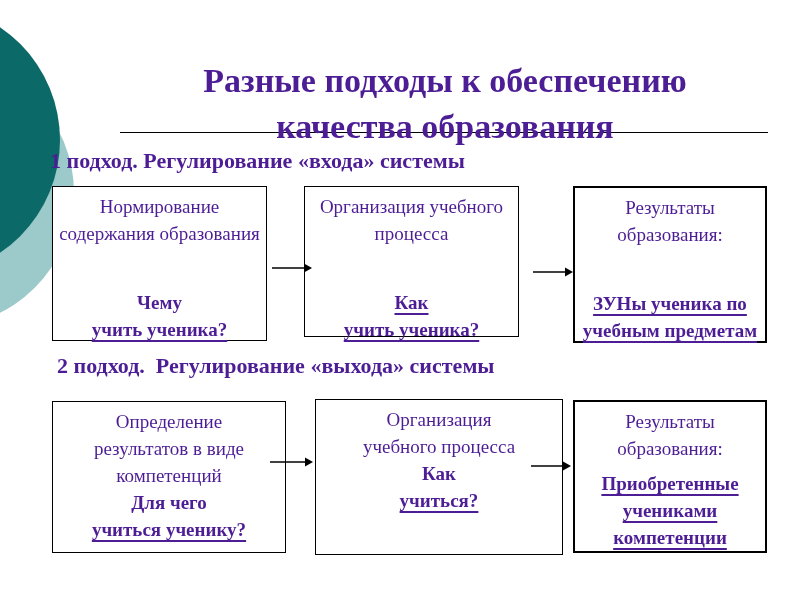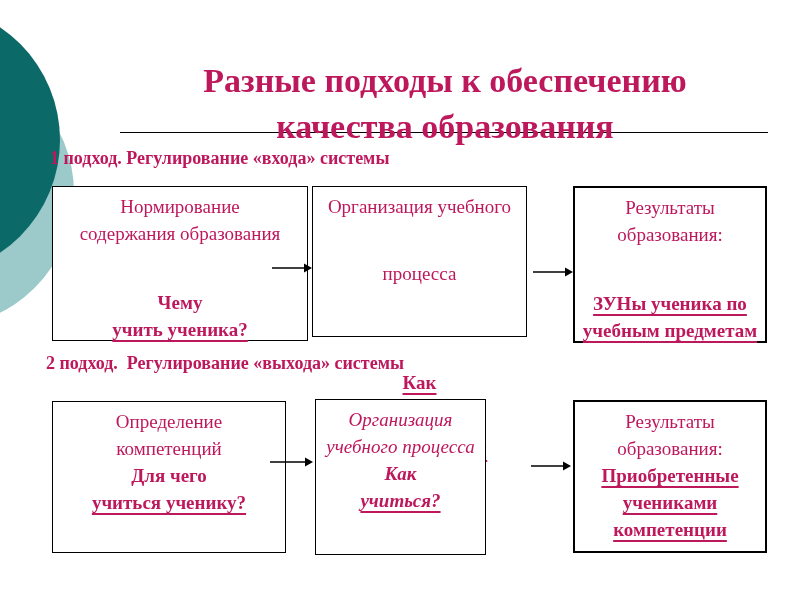--- a/index.html
+++ b/index.html
@@ -1,55 +1,55 @@
 <!DOCTYPE html>
 <html><head>
 <meta charset="utf-8">
 <style>
   html,body { margin:0; padding:0; background:#fff; }
   .slide {
     position:relative; width:800px; height:600px; background:#ffffff;
-    overflow:hidden; font-family:"Liberation Serif", serif; color:#be185d;
+    overflow:hidden; font-family:"Liberation Serif", serif; color:#4c1d95;
   }
   .circle { position:absolute; border-radius:50%; }
   .circle-light { left:-194px; top:59px;  width:268px; height:268px; background:#9cc9c9; z-index:1; }
   .circle-dark  { left:-212px; top:4px;   width:272px; height:272px; background:#0b6968; z-index:2; }
 
   .title-rule { position:absolute; left:120px; top:132px; width:648px; height:1px; background:#000; z-index:3; }
   .slide-title {
     position:absolute; left:100px; top:58px; width:690px; margin:0; z-index:4;
     font-size:34px; font-weight:bold; line-height:46px; text-align:center;
   }
   .approach-label {
-    position:absolute; z-index:4; font-size:18px; font-weight:bold; white-space:pre-wrap;
+    position:absolute; z-index:4; font-size:22px; font-weight:bold; white-space:pre-wrap;
   }
   .approach1-label { left:50px; top:148px; }
-  .approach2-label { left:46px; top:353px; }
+  .approach2-label { left:57px; top:353px; }
 
   .flow-box {
     position:absolute; z-index:4; background:#fff; border:1px solid #000;
     display:flex; flex-direction:column; align-items:center;
     padding-top:6px; box-sizing:border-box; text-align:center;
     font-size:19px; line-height:27px;
   }
   .flow-box.thick { border-width:2px;text-align:right; }
-  .box1 { left:52px;  top:186px; width:256px; height:155px; }
-  .box2 { left:312px; top:186px; width:215px; height:151px;gap:40px; }
+  .box1 { left:52px;  top:186px; width:215px; height:155px; }
+  .box2 { left:304px; top:186px; width:215px; height:151px; }
   .box3 { left:573px; top:186px; width:194px; height:157px; }
   .box4 { left:52px;  top:401px; width:234px; height:152px; }
-  .box5 { left:315px; top:399px; width:171px; height:156px;font-style:italic; }
+  .box5 { left:315px; top:399px; width:248px; height:156px; }
   .box6 { left:573px; top:400px; width:194px; height:153px; }
 
   .bold-line { font-weight:bold; }
   .underline-line {
     font-weight:bold; text-decoration:underline;
     text-decoration-thickness:2px; text-underline-offset:4px;
   }
   .gap-top { margin-top:42px; }
-  .gap-top-small { }
+  .gap-top-small { margin-top:8px; }
 
   .connector { position:absolute; z-index:4; }
   .arr1 { left:272px; top:262px; }
   .arr2 { left:533px; top:266px; }
   .arr3 { left:270px; top:456px; }
   .arr4 { left:531px; top:460px; }
 </style>
 </head>
 <body>
 
@@ -94,20 +94,21 @@
   </svg>
   <svg class="connector arr2" width="40" height="12">
     <line x1="0" y1="6" x2="32" y2="6" stroke="#000" stroke-width="1.5"></line>
     <polygon points="32,1.5 40,6 32,10.5" fill="#000"></polygon>
   </svg>
 
   <div class="approach-label approach2-label">2 подход.  Регулирование «выхода» системы</div>
 
   <div class="flow-box box4">
     <span>Определение</span>
+    <span>результатов в виде</span>
     <span>компетенций</span>
     <span class="bold-line">Для чего</span>
     <span class="underline-line">учиться ученику?</span>
   </div>
 
   <div class="flow-box box5">
     <span>Организация</span>
     <span>учебного процесса</span>
     <span class="bold-line">Как</span>
     <span class="underline-line">учиться?</span>

